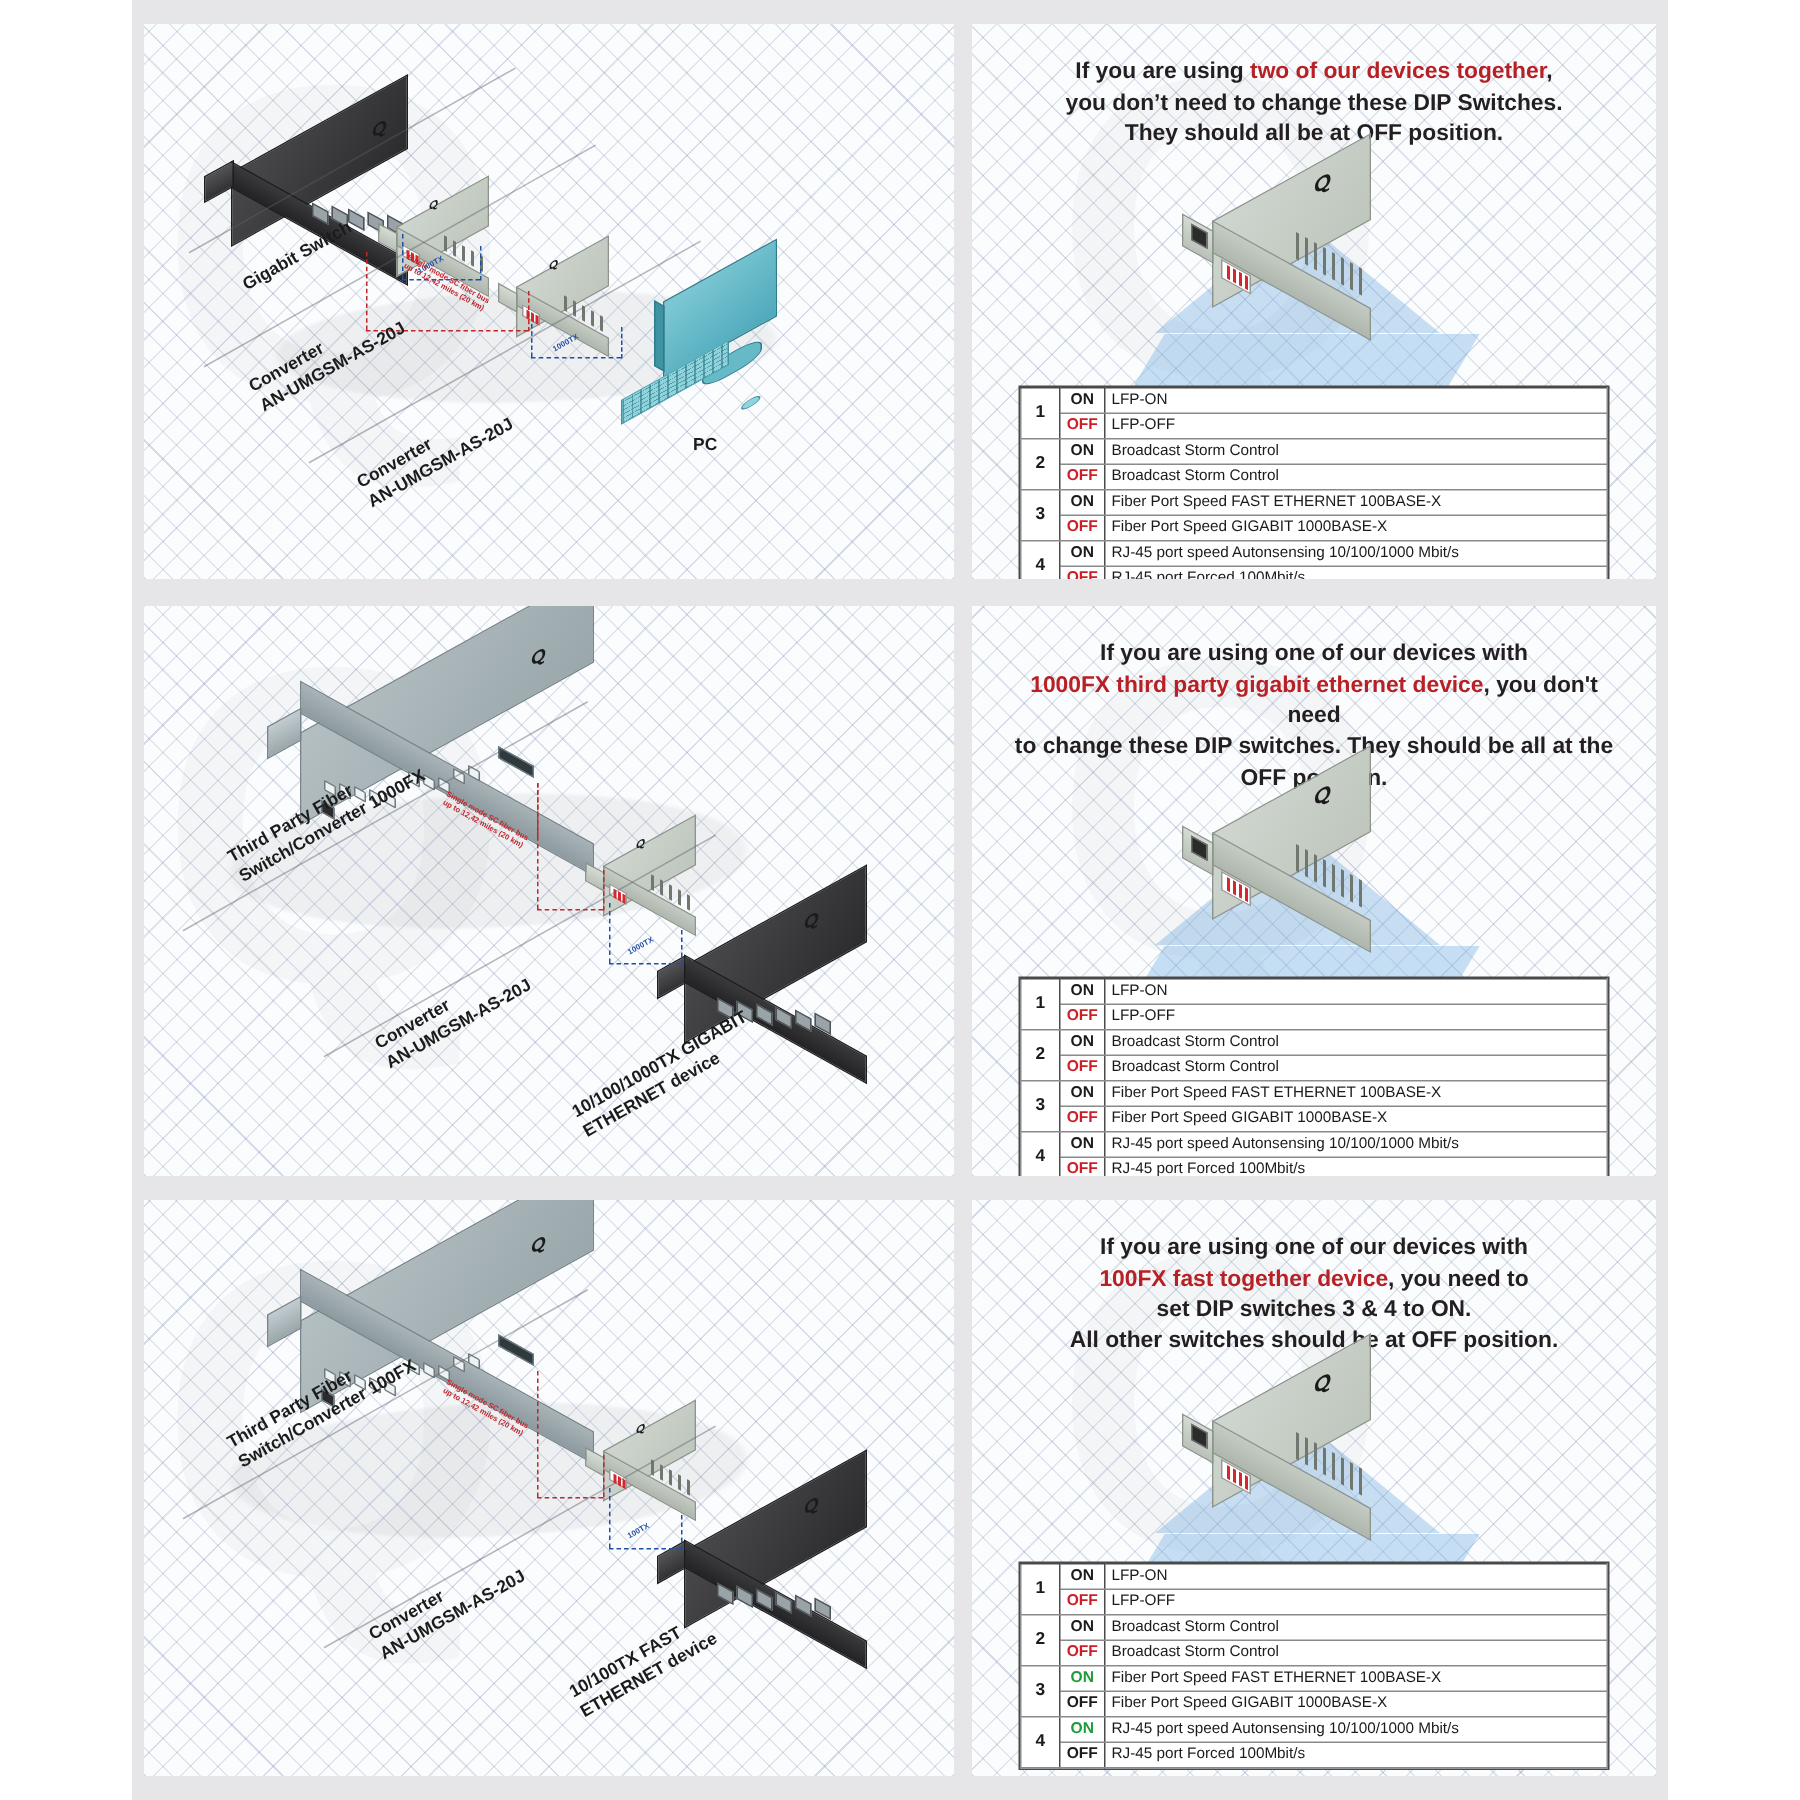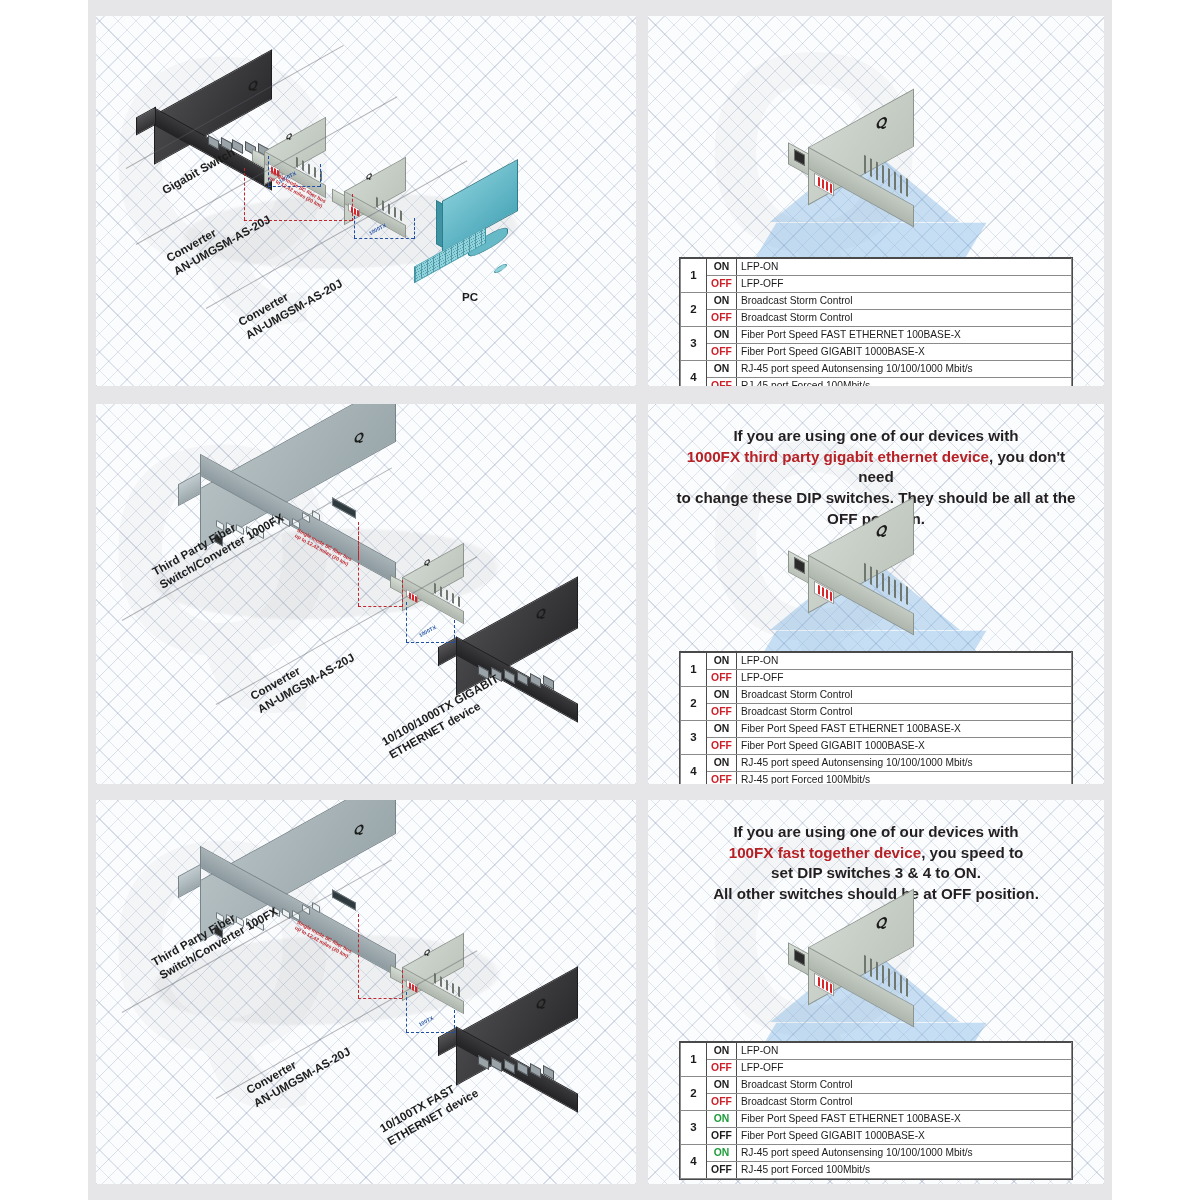--- a/index.html
+++ b/index.html
@@ -407,20 +407,25 @@
         <span>AN-UMGSM-AS-20J</span>
       </div>
 
       <div class="iso-lbl" style="left:366px; top:274px; transform:rotate(0deg);">PC</div>
     </div>
 
     <div class="panel" style="left:560px; top:16px; width:456px; height:370px;">
       <div class="hatch"></div>
       <div class="wm right">Q</div>
 
+      <div class="headline">
+        <span>If you are using </span><span class="hl">two of our devices together</span><span>,</span><br>
+        <span>you don’t need to change these DIP Switches.</span><br>
+        <span>They should all be at OFF position.</span>
+      </div>
 
       <div class="cone-plate" style="left:118px; top:196px;"></div>
       <div class="cone" style="left:122px; top:128px;"></div>
 
       <div class="conv">
         <div class="top" style="left:160px; top:102px; width:106px; height:58px;"></div>
         <div class="front" style="left:160px; top:160px; width:106px; height:22px;"></div>
         <div class="side" style="left:140px; top:132px; width:21px; height:22px; transform:skewY(29deg);"></div>
         <div class="vents" style="left:216px; top:152px; width:48px; height:18px; transform:skewY(29deg);
                                   background-image:repeating-linear-gradient(90deg,#6f776e 0 2px, transparent 2px 6px);"></div>
@@ -719,21 +724,21 @@
         <span>ETHERNET device</span>
       </div>
     </div>
 
     <div class="panel" style="left:560px; top:800px; width:456px; height:384px;">
       <div class="hatch"></div>
       <div class="wm right">Q</div>
 
       <div class="headline">
         <span>If you are using one of our devices with</span><br>
-        <span class="hl">100FX fast together device</span><span>, you speed to</span><br>
+        <span class="hl">100FX fast together device</span><span>, you need to</span><br>
         <span>set DIP switches 3 &amp; 4 to ON.</span><br>
         <span>All other switches should be at OFF position.</span>
       </div>
 
       <div class="cone-plate" style="left:118px; top:212px;"></div>
       <div class="cone" style="left:122px; top:144px;"></div>
 
       <div class="conv">
         <div class="top" style="left:160px; top:118px; width:106px; height:58px;"></div>
         <div class="front" style="left:160px; top:176px; width:106px; height:22px;"></div>

